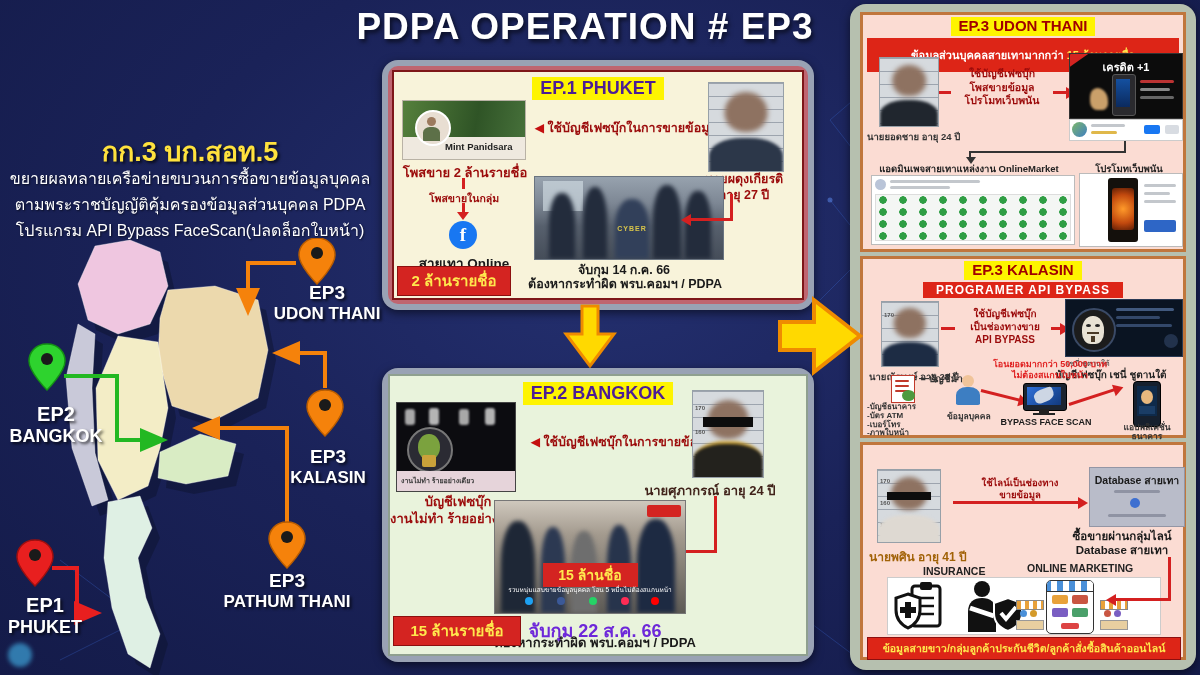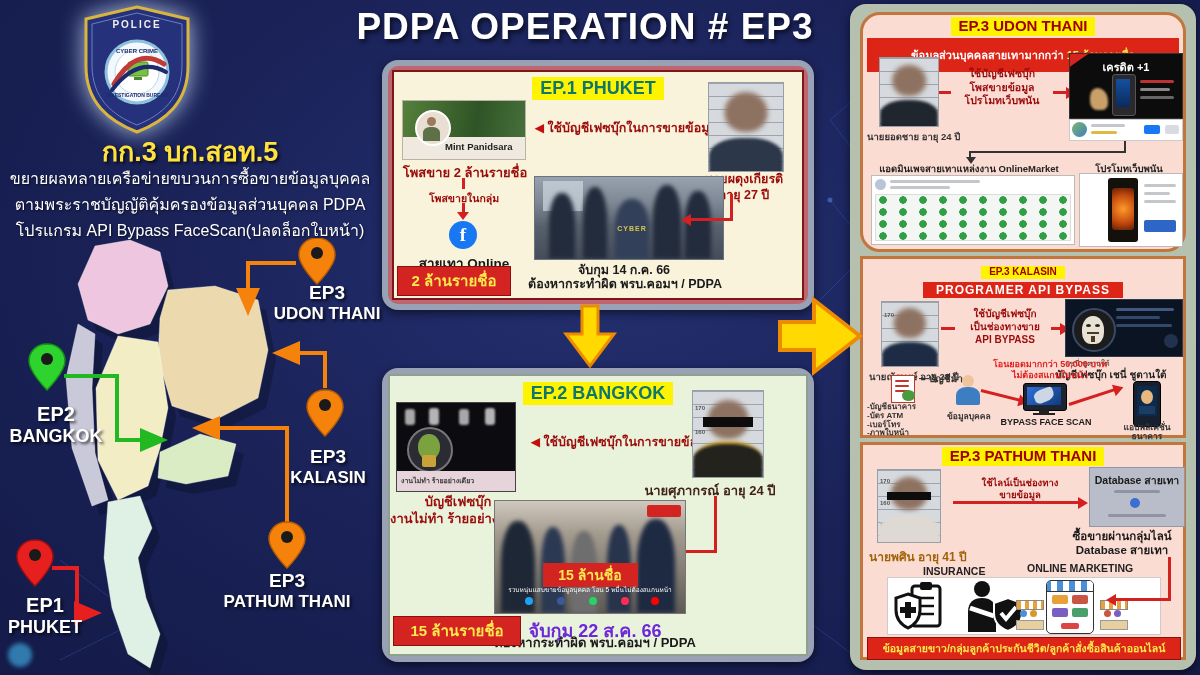--- a/index.html
+++ b/index.html
@@ -6,21 +6,21 @@
   #stage{position:relative;width:1200px;height:675px;overflow:hidden;
     font-family:"Liberation Sans","DejaVu Sans",sans-serif;
     background:radial-gradient(ellipse at 50% 38%, #243070 0%, #1a2258 52%, #141b49 100%);}
   .abs{position:absolute;}
   .b{font-weight:bold;}
   .tc{text-align:center;}
   .dr{color:#9b0b0b;}
   .nw{white-space:nowrap;}
   .pinlabel{color:#fff;font-weight:bold;text-align:center;line-height:1.15;
     text-shadow:2px 2px 3px rgba(0,0,0,.7);}
-  .ep-chip{display:inline-block;background:#fef400;color:#0f766e;font-weight:bold;
+  .ep-chip{display:inline-block;background:#fef400;color:#4c1d95;font-weight:bold;
     padding:0 8px;line-height:1.25;}
   .redband{background:#dd2517;color:#fff;font-weight:bold;text-align:center;}
   
   .frame1{background:#99a2b4;border-radius:16px;box-shadow:0 3px 10px rgba(0,0,0,.55);padding:6px;}
   .p1mid{width:100%;height:100%;background:#bf6570;border-radius:10px;padding:4px;box-sizing:border-box;}
   .p1in{position:relative;width:100%;height:100%;background:#f8f3da;border:2px solid #7e1618;box-sizing:border-box;}
   .p2in{position:relative;width:100%;height:100%;background:#e9f3dc;border:2px solid #8fa08f;box-sizing:border-box;}
   .rframe{background:#b6c0af;border-radius:16px;box-shadow:0 3px 10px rgba(0,0,0,.55);}
   .rpanel{position:absolute;background:#fbdcd3;border:3px solid #c0763c;box-sizing:border-box;}
   
@@ -71,35 +71,20 @@
       <circle cx="1060" cy="300" r="3"></circle>
         <circle cx="1120" cy="360" r="2.5"></circle>
         <circle cx="140" cy="620" r="3"></circle>
       <circle cx="780" cy="600" r="2.5"></circle>
         <circle cx="1190" cy="160" r="3"></circle>
     </g>
     <circle cx="20" cy="655" r="12" fill="#49c8ff" opacity="0.55" filter="blur(2px)"></circle>
     <circle cx="1185" cy="520" r="7" fill="#49c8ff" opacity="0.45" filter="blur(2px)"></circle>
   </svg>
 
-  <div class="abs" style="left:78px;top:4px;width:118px;height:132px;filter:drop-shadow(0 0 12px rgba(205,225,255,.85));">
-    <svg width="118" height="132" viewBox="0 0 118 132">
-      <path d="M59,3 L110,15 V62 C110,99 87,117 59,128 C31,117 8,99 8,62 V15 Z" fill="#25317a" stroke="#d9b53e" stroke-width="3"></path>
-      <path d="M59,9 L104,20 V61 C104,94 84,111 59,121 C34,111 14,94 14,61 V20 Z" fill="none" stroke="#6f7ec0" stroke-width="1"></path>
-      <text x="59" y="24" text-anchor="middle" font-size="10" font-weight="bold" fill="#f0f0f0" letter-spacing="2">POLICE</text>
-      <circle cx="59" cy="68" r="31" fill="#f2f8fb" stroke="#8fc0dd" stroke-width="3"></circle>
-      <circle cx="59" cy="68" r="22" fill="#ffffff" stroke="#bcd8e8" stroke-width="1"></circle>
-      <rect x="50" y="58" width="20" height="14" rx="1.5" fill="#7ac143" stroke="#4c8a28" stroke-width="1"></rect>
-      <rect x="56" y="73" width="8" height="3" fill="#4c8a28"></rect>
-      <path d="M36,80 Q58,42 86,60" stroke="#c23a35" stroke-width="5" fill="none" stroke-linecap="round"></path>
-      <path d="M34,86 Q60,52 88,68" stroke="#1d2a6e" stroke-width="4" fill="none" stroke-linecap="round"></path>
-      <text x="59" y="49" text-anchor="middle" font-size="6" font-weight="bold" fill="#1d2a6e">CYBER CRIME</text>
-      <text x="59" y="93" text-anchor="middle" font-size="5" font-weight="bold" fill="#1d2a6e">INVESTIGATION BUREAU</text>
-    </svg>
-  </div>
 
   <div class="abs b tc nw" style="left:10px;top:130px;width:360px;font-size:27px;color:#ffe23d;text-shadow:2px 2px 3px rgba(0,0,0,.7);">กก.3 บก.สอท.5</div>
 
   <div class="abs tc" style="left:0px;top:166px;width:380px;color:#fff;font-size:16px;line-height:1.62;text-shadow:1px 1px 2px rgba(0,0,0,.6);">
     <div class="nw">ขยายผลทลายเครือข่ายขบวนการซื้อขายข้อมูลบุคคล</div>
     <div class="nw">ตามพระราชบัญญัติคุ้มครองข้อมูลส่วนบุคคล  PDPA</div>
     <div class="nw">โปรแกรม API Bypass FaceScan(ปลดล็อกใบหน้า)</div>
   </div>
 
   <svg class="abs" style="left:0;top:238px;" width="380" height="437" viewBox="0 0 380 437">
@@ -316,21 +301,21 @@
       <div class="abs b tc nw" style="left:3px;top:240px;width:126px;font-size:15px;background:#d42421;color:#ffe84d;padding:2px 0;border:1px solid #8c0f0f;">15 ล้านรายชื่อ</div>
     </div>
   </div>
 
   <svg class="abs" style="left:778px;top:288px;z-index:5;" width="86" height="96" viewBox="0 0 86 96">
     <path d="M2,34 H36 V12 L82,48 L36,84 V62 H2 Z" fill="#ffd900" stroke="#ef8b00" stroke-width="4"></path>
   </svg>
 
   <div class="abs rframe" style="left:850px;top:4px;width:346px;height:666px;">
 
-    <div class="rpanel" style="left:10px;top:8px;width:326px;height:240px;border-radius:20px;">
+    <div class="rpanel" style="left:10px;top:8px;width:326px;height:240px;">
       <div class="abs tc" style="left:0;top:2px;width:100%;">
         <span class="ep-chip nw" style="font-size:15px;color:#a00000;">EP.3 UDON THANI</span>
       </div>
       <div class="abs redband nw" style="left:4px;top:23px;width:312px;font-size:11px;padding:8px 0;">
         <span>ข้อมูลส่วนบุคคลสายเทามากกว่า </span><span style="color:#ffe84d;">15 ล้านรายชื่อ</span>
       </div>
 
       <div class="abs mug" style="left:16px;top:42px;width:58px;height:68px;">
         <div class="mg-head"></div>
         <div class="mg-body" style="background:#20262e;"></div>
@@ -388,21 +373,21 @@
         </div>
         <div class="tinyline" style="left:64px;top:10px;width:32px;"></div>
         <div class="tinyline" style="left:64px;top:18px;width:26px;"></div>
         <div class="tinyline" style="left:64px;top:26px;width:32px;"></div>
         <div class="abs" style="left:64px;top:46px;width:32px;height:12px;background:#2e66c6;border-radius:2px;"></div>
       </div>
     </div>
 
     <div class="rpanel" style="left:10px;top:252px;width:326px;height:182px;">
       <div class="abs tc" style="left:0;top:2px;width:100%;">
-        <span class="ep-chip nw" style="font-size:10px;color:#a00000;">EP.3 KALASIN</span>
+        <span class="ep-chip nw" style="font-size:15px;color:#a00000;">EP.3 KALASIN</span>
       </div>
       <div class="abs redband nw" style="left:60px;top:23px;width:200px;font-size:12px;padding:1px 0;letter-spacing:1px;">PROGRAMER API  BYPASS</div>
 
       <div class="abs mug" style="left:18px;top:42px;width:56px;height:64px;">
         <span class="mg-num" style="top:10px;">170</span>
         <div class="mg-head"></div>
         <div class="mg-body" style="background:#1d2c44;"></div>
       </div>
       <div class="abs b nw" style="left:6px;top:110px;font-size:9.5px;color:#333;">นายณัฐพงษ์ อายุ 28 ปี</div>
 
@@ -471,23 +456,20 @@
       <div class="abs" style="left:270px;top:122px;width:26px;height:44px;background:#16202e;border-radius:4px;border:1px solid #000;">
         <div class="abs" style="left:3px;top:4px;width:20px;height:30px;background:#0e2a4a;">
           <div class="abs" style="left:4px;top:4px;width:12px;height:14px;border-radius:50%;background:#e8b87e;"></div>
           <div class="abs" style="left:2px;top:20px;width:16px;height:8px;background:#1a3d66;"></div>
         </div>
       </div>
       <div class="abs b tc" style="left:246px;top:164px;width:76px;font-size:8.5px;color:#333;line-height:1.05;">แอปพลิเคชั่นธนาคาร</div>
     </div>
 
     <div class="rpanel" style="left:10px;top:438px;width:326px;height:218px;">
-      <div class="abs tc" style="left:0;top:2px;width:100%;">
-        <span class="ep-chip nw" style="font-size:15px;color:#a00000;">EP.3 PATHUM THANI</span>
-      </div>
 
       <div class="abs mug" style="left:14px;top:24px;width:62px;height:72px;">
         <span class="mg-num" style="top:8px;">170</span>
         <span class="mg-num" style="top:30px;">160</span>
         <span class="mg-num" style="top:52px;">150</span>
         <div class="mg-head"></div>
         <div class="mg-bar"></div>
         <div class="mg-body" style="background:#ded9d2;"></div>
       </div>
       <div class="abs b nw" style="left:6px;top:102px;font-size:12px;color:#a16207;">นายพศิน อายุ 41 ปี</div>

